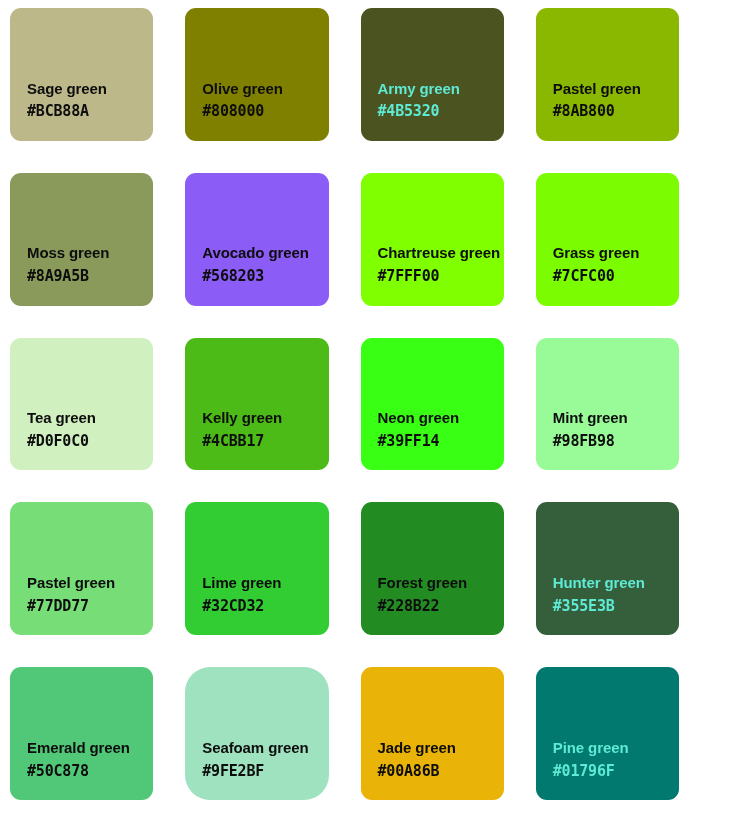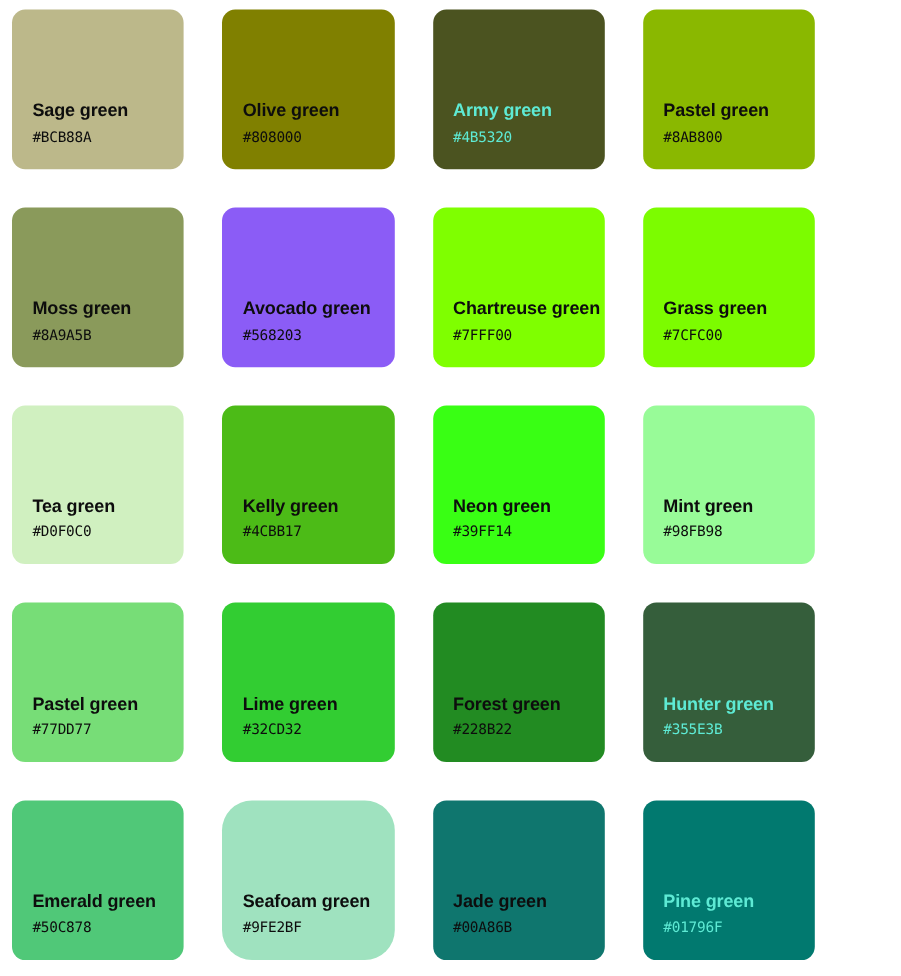--- a/index.html
+++ b/index.html
@@ -44,22 +44,22 @@
   .swatch-name {
     font-size: 15px;
     font-weight: bold;
     line-height: 1.18;
     letter-spacing: -0.1px;
     font-family: "Liberation Sans", sans-serif;
     white-space: nowrap;
   }
 
   .swatch-hex {
-    font-size: 12px;
-    font-weight: normal;
+    font-size: 15px;
+    font-weight: bold;
     line-height: 1.5;
     margin-top: 3px;
     font-family: "DejaVu Sans Mono", "Liberation Mono", monospace;
     letter-spacing: -0.2px;
     white-space: nowrap;
   }
 
   .text-dark .swatch-name,
   .text-dark .swatch-hex { color: #0d0d0d; }
 
@@ -135,21 +135,21 @@
       <div class="swatch-hex">#355E3B</div>
     </div>
     <div class="swatch-card text-dark" style="background: rgb(80, 200, 120);">
       <div class="swatch-name">Emerald green</div>
       <div class="swatch-hex">#50C878</div>
     </div>
     <div class="swatch-card text-dark" style="background: rgb(159, 226, 191); border-radius: 25px;">
       <div class="swatch-name">Seafoam green</div>
       <div class="swatch-hex">#9FE2BF</div>
     </div>
-    <div class="swatch-card text-dark" style="background: #0f766e;">
+    <div class="swatch-card text-dark" style="background: #eab308;">
       <div class="swatch-name">Jade green</div>
       <div class="swatch-hex">#00A86B</div>
     </div>
     <div class="swatch-card text-light" style="background: rgb(1, 121, 111);">
       <div class="swatch-name">Pine green</div>
       <div class="swatch-hex">#01796F</div>
     </div>
   </main>
 
 </body></html>

